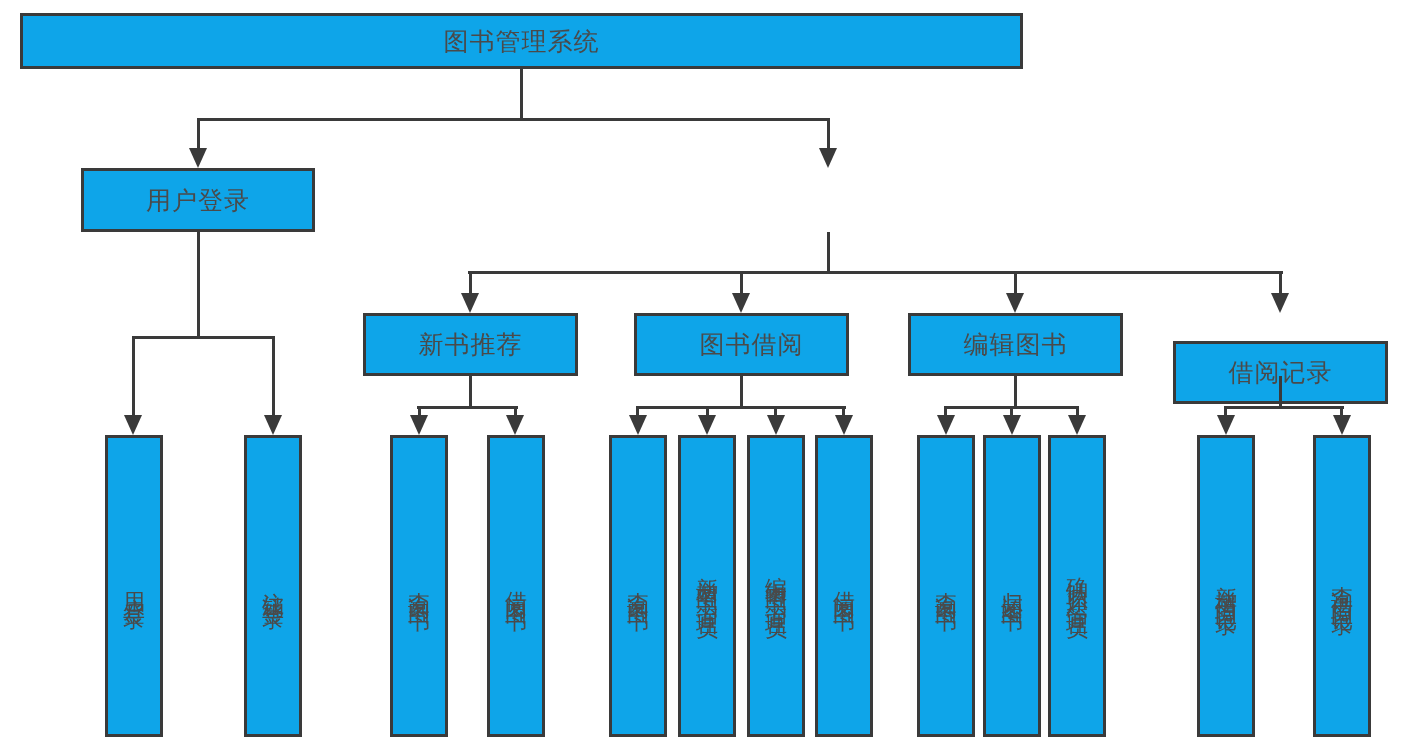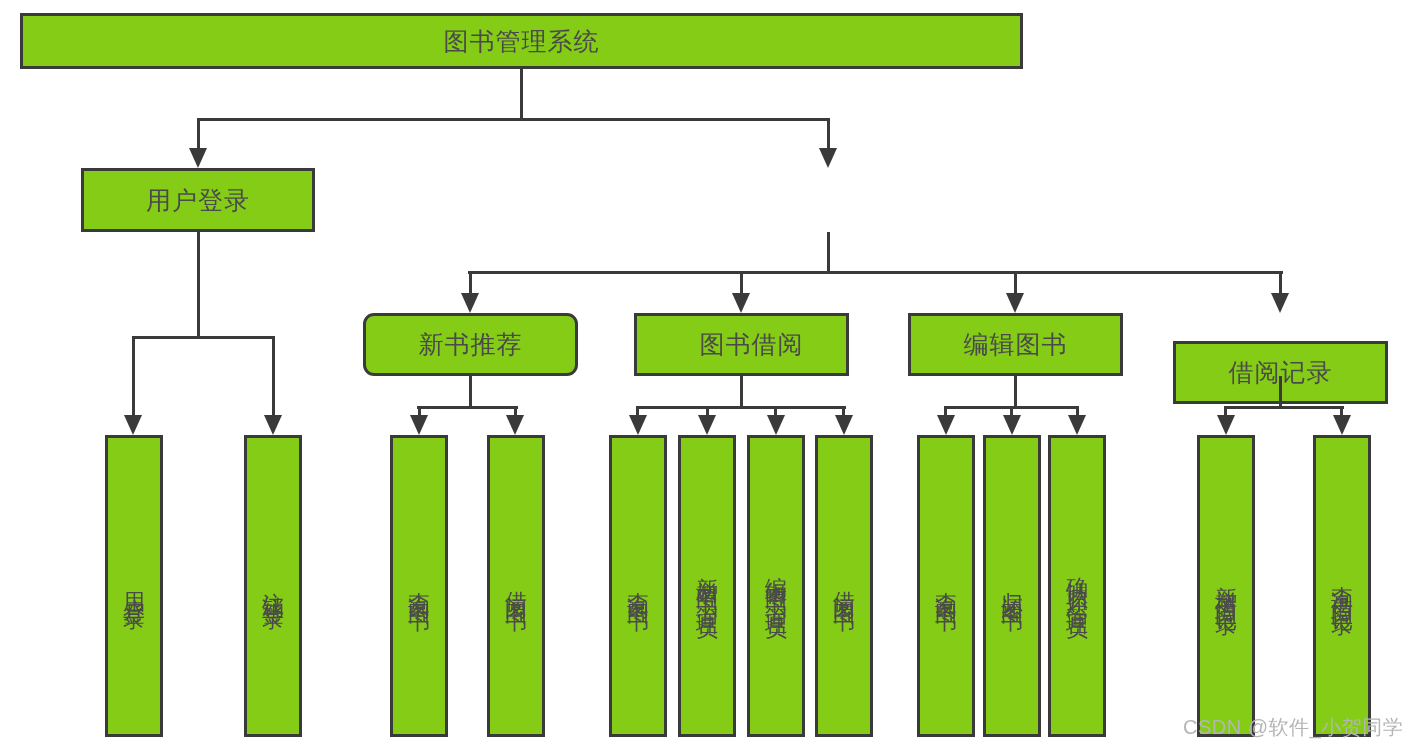--- a/index.html
+++ b/index.html
@@ -17,21 +17,21 @@
     position: relative;
     width: 1405px;
     height: 747px;
     background: var(--background);
     overflow: hidden;
   }
   .box {
     position: absolute;
     box-sizing: border-box;
     border: 3px solid var(--line);
-    background: #84cc16;
+    background: #0ea5e9;
     display: flex;
     align-items: center;
     justify-content: center;
     color: var(--text);
     font-size: 25px;
     letter-spacing: 1px;
     white-space: nowrap;
   }
   .vbox {
     font-size: 22px;
@@ -96,21 +96,21 @@
   <div class="hline" style="left:468px; top:271px; width:815px; height:3px;"></div>
   <div class="vline" style="left:469px; top:274px; width:3px; height:21px;"></div>
   <div class="arrow" style="left:461px; top:293px;"></div>
   <div class="vline" style="left:740px; top:274px; width:3px; height:21px;"></div>
   <div class="arrow" style="left:732px; top:293px;"></div>
   <div class="vline" style="left:1014px; top:274px; width:3px; height:21px;"></div>
   <div class="arrow" style="left:1006px; top:293px;"></div>
   <div class="vline" style="left:1279px; top:274px; width:3px; height:21px;"></div>
   <div class="arrow" style="left:1271px; top:293px;"></div>
 
-  <div class="box" style="left:363px; top:313px; width:215px; height:63px;border-radius:11px;">
+  <div class="box" style="left:363px; top:313px; width:215px; height:63px;">
     <span class="lbl">新书推荐</span>
   </div>
   <div class="box" style="left:634px; top:313px; width:215px; height:63px;padding-left:20px;">
     <span class="lbl">图书借阅</span>
   </div>
   <div class="box" style="left:908px; top:313px; width:215px; height:63px;">
     <span class="lbl">编辑图书</span>
   </div>
   <div class="box" style="left:1173px; top:313px; width:215px; height:63px;margin-top:28px;">
     <span class="lbl">借阅记录</span>
@@ -187,15 +187,14 @@
     <span class="lbl">确认归还（管理员）</span>
   </div>
 
   <div class="box vbox" style="left:1197px; top:435px; width:58px; height:302px;">
     <span class="lbl">新增借阅记录</span>
   </div>
   <div class="box vbox" style="left:1313px; top:435px; width:58px; height:302px;">
     <span class="lbl">查询借阅记录</span>
   </div>
 
-  <div class="watermark">CSDN @软件_小贺同学</div>
 
 </div>
 
 </body></html>

